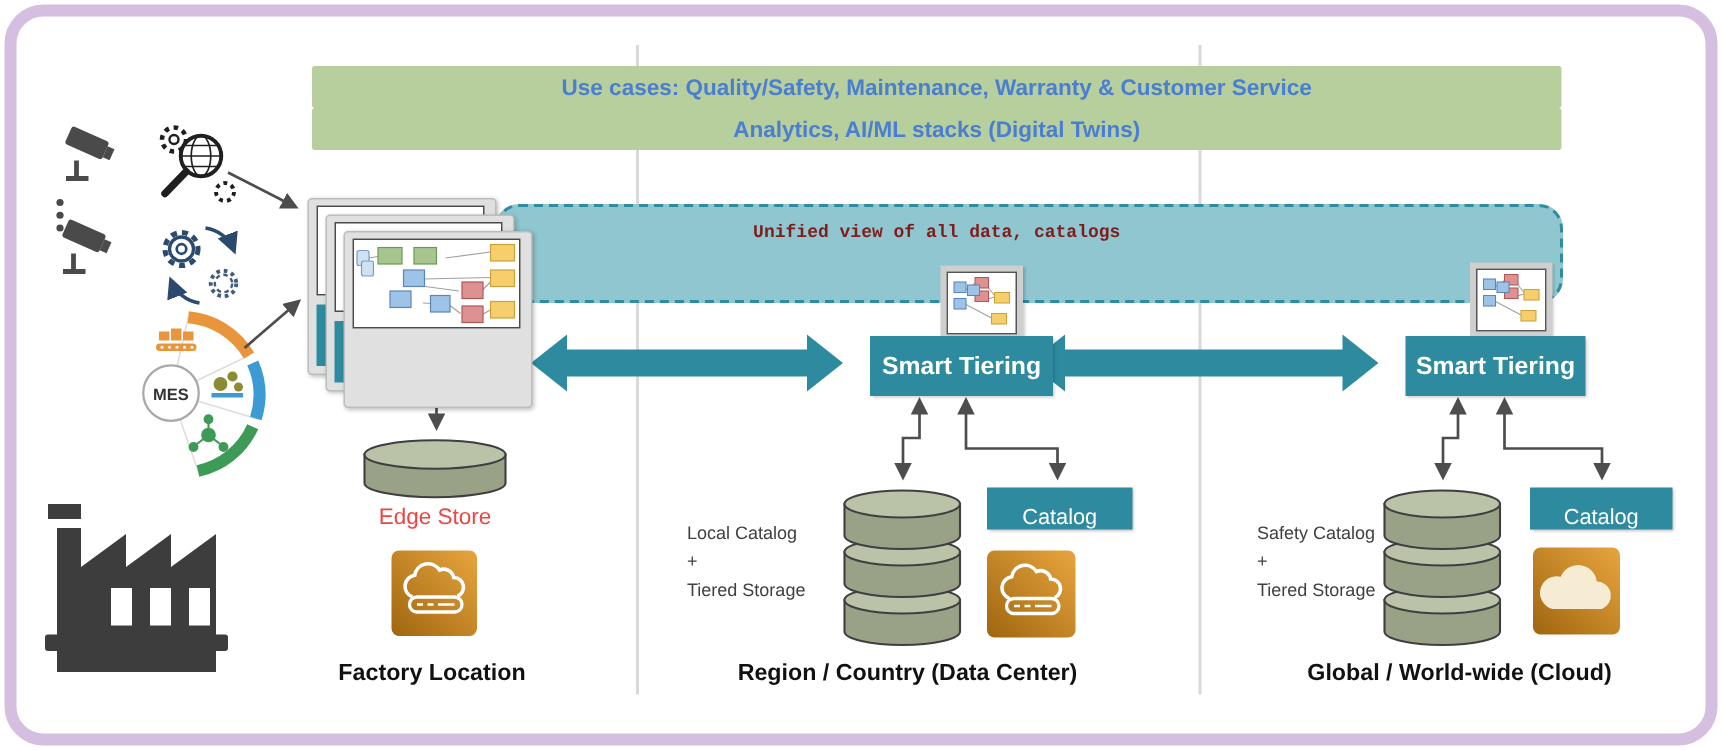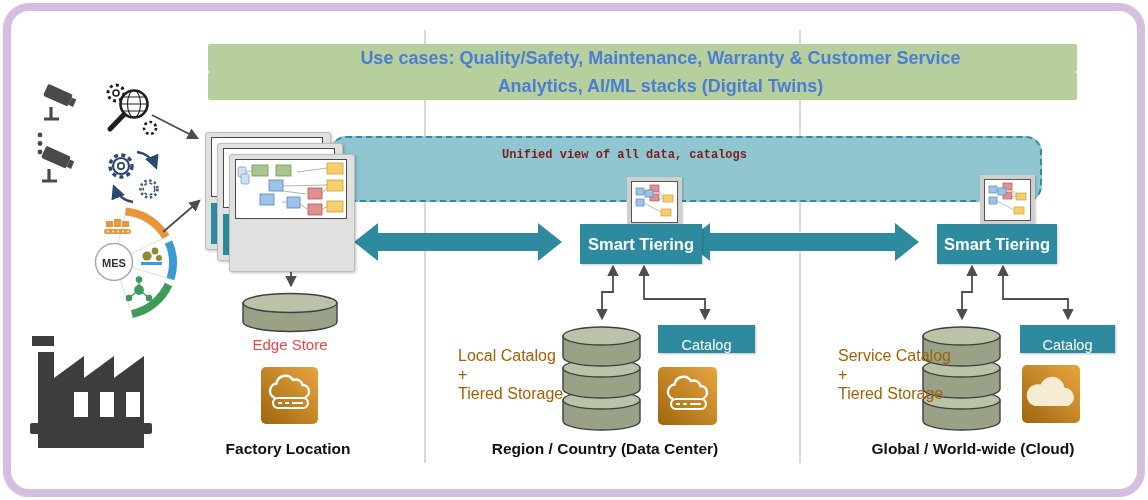--- a/index.html
+++ b/index.html
@@ -10,22 +10,22 @@
   }
   .frame{
     position:absolute;left:3px;top:3px;width:1126px;height:478px;
     border:8px solid #D5BFE0;border-radius:26px;background:#ffffff;
   }
   .vline{position:absolute;top:30px;height:433px;width:2px;background:#D9D9D9;}
   .vline.v1{left:424px;} .vline.v2{left:799px;}
 
   .gban{
     position:absolute;left:208px;width:833px;height:28px;background:#B7CF9D;
-    color:#4A7ED2;font-weight:bold;font-size:18px;
-    display:flex;align-items:center;justify-content:center;border-radius:2px;padding-left:36px;
+    color:#4A7ED2;font-weight:bold;font-size:15px;
+    display:flex;align-items:center;justify-content:center;border-radius:2px;
   }
   .gban.b1{top:44px;} .gban.b2{top:72px;}
 
   .uban{
     position:absolute;left:330px;top:136px;width:708px;height:62px;
     background:#8FC6CF;border:2px dashed #2E8CA0;border-radius:16px;
   }
   .uban .utext{
     position:absolute;left:0;top:10px;width:585px;text-align:center;
     font-weight:bold;font-size:12px;color:#7f1d1d;font-family:Liberation Mono, monospace;
@@ -63,21 +63,21 @@
   .tierbox.tb-right{left:920px;top:224px;width:120px;}
 
   .catbox{
     position:absolute;height:28px;background:#2E8B9F;color:#fff;font-size:14.5px;
     display:flex;align-items:flex-end;justify-content:center;box-shadow:1px 1px 2px rgba(0,0,0,.25);
   }
   .catbox.cb-mid{left:658px;top:325px;width:97px;}
   .catbox.cb-right{left:1020px;top:325px;width:95px;}
 
   .note{
-    position:absolute;font-size:16px;color:#a16207;line-height:19px;white-space:nowrap;
+    position:absolute;font-size:12px;color:#404040;line-height:19px;white-space:nowrap;
   }
   .note.n-mid{left:458px;top:346px;} .note.n-right{left:838px;top:346px;}
 
   .storelabel{
     position:absolute;left:230px;top:336px;width:120px;text-align:center;
     font-size:15px;color:#ef4444;
   }
   .collabel{
     position:absolute;font-weight:bold;font-size:15.5px;color:#111;text-align:center;top:440px;
   }
@@ -363,21 +363,21 @@
 <div class="catbox cb-right">
   <span>Catalog</span>
 </div>
 
 <div class="note n-mid">
   <div>Local Catalog</div>
   <div>+</div>
   <div>Tiered Storage</div>
 </div>
 <div class="note n-right">
-  <div>Service Catalog</div>
+  <div>Safety Catalog</div>
   <div>+</div>
   <div>Tiered Storage</div>
 </div>
 
 <div class="storelabel">Edge Store</div>
 <div class="collabel cl-factory">Factory Location</div>
 <div class="collabel cl-region">Region / Country (Data Center)</div>
 <div class="collabel cl-global">Global / World-wide (Cloud)</div>
 
 </body></html>

